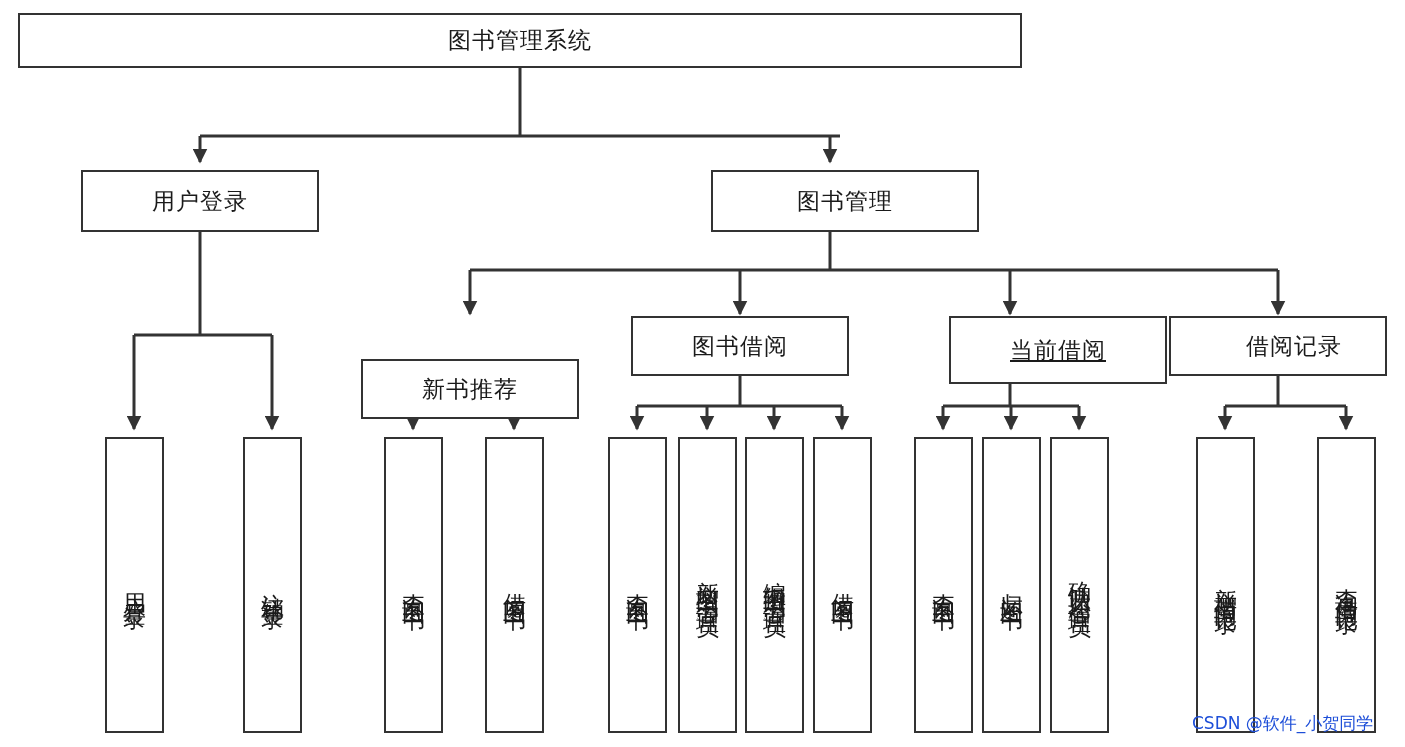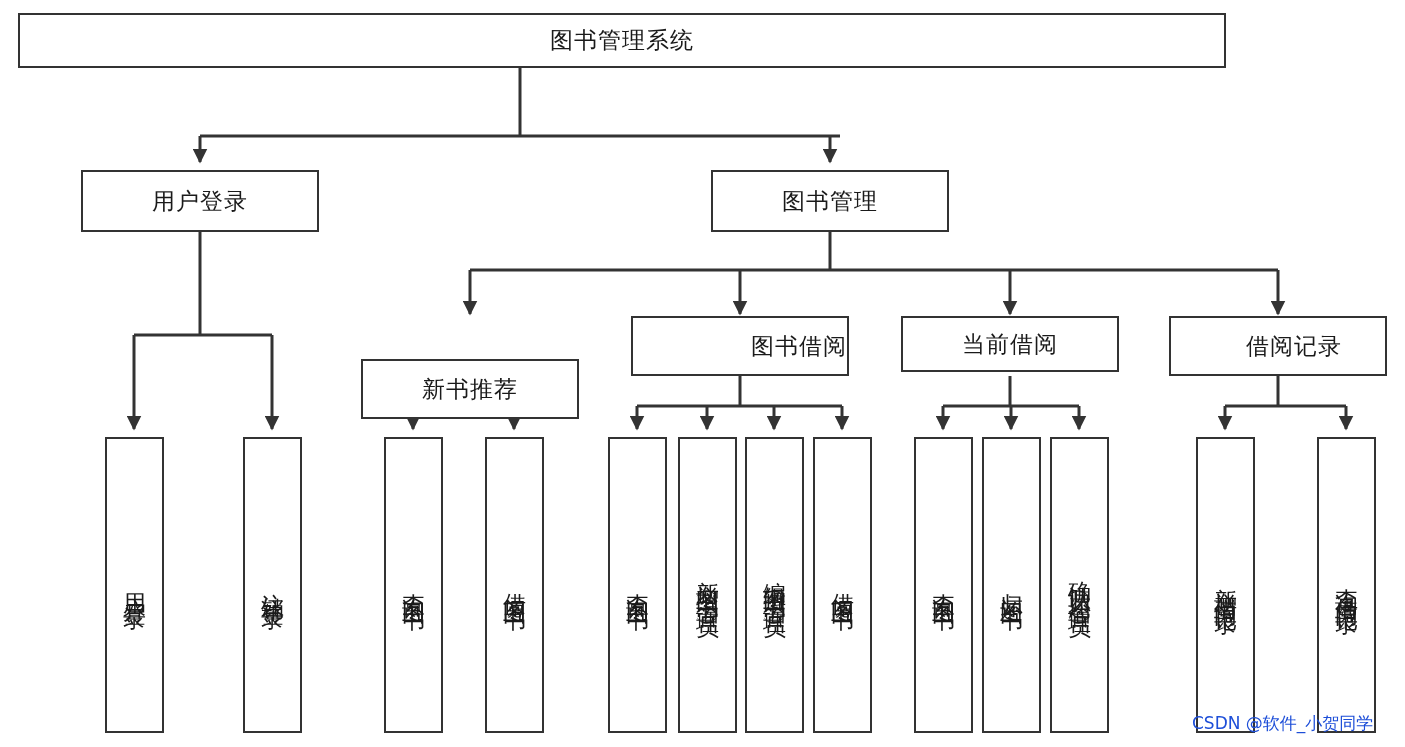--- a/index.html
+++ b/index.html
@@ -108,38 +108,38 @@
       <path d="M 1011 406 L 1011 429" marker-end="url(#arrow)"></path>
       <path d="M 1079 406 L 1079 429" marker-end="url(#arrow)"></path>
 
       <path d="M 1278 376 L 1278 406"></path>
       <path d="M 1225 406 L 1346 406"></path>
       <path d="M 1225 406 L 1225 429" marker-end="url(#arrow)"></path>
       <path d="M 1346 406 L 1346 429" marker-end="url(#arrow)"></path>
     </g>
   </svg>
 
-  <div class="node horiz" style="left:18px; top:13px; width:1208px; height:55px;">
+  <div class="node horiz" style="left:18px; top:13px; width:1004px; height:55px;">
     <span>图书管理系统</span>
   </div>
 
   <div class="node horiz" style="left:81px; top:170px; width:238px; height:62px;">
     <span>用户登录</span>
   </div>
-  <div class="node horiz" style="left:711px; top:170px; width:238px; height:62px;">
+  <div class="node horiz" style="left:711px; top:170px; width:268px; height:62px;">
     <span>图书管理</span>
   </div>
 
   <div class="node horiz" style="left:361px; top:316px; width:218px; height:60px;margin-top:43px;">
     <span>新书推荐</span>
   </div>
-  <div class="node horiz" style="left:631px; top:316px; width:218px; height:60px;justify-content:flex-end;">
+  <div class="node horiz" style="left:631px; top:316px; width:218px; height:60px;">
     <span>图书借阅</span>
   </div>
-  <div class="node horiz" style="left:901px; top:316px; width:218px; height:56px;">
+  <div class="node horiz" style="left:949px; top:316px; width:218px; height:68px;text-decoration:underline;">
     <span>当前借阅</span>
   </div>
   <div class="node horiz" style="left:1169px; top:316px; width:218px; height:60px;padding-left:32px;">
     <span>借阅记录</span>
   </div>
 
   <div class="node vert" style="left:105px; top:437px; width:59px; height:296px;">
     <span>用户登录</span>
   </div>
   <div class="node vert" style="left:243px; top:437px; width:59px; height:296px;">

